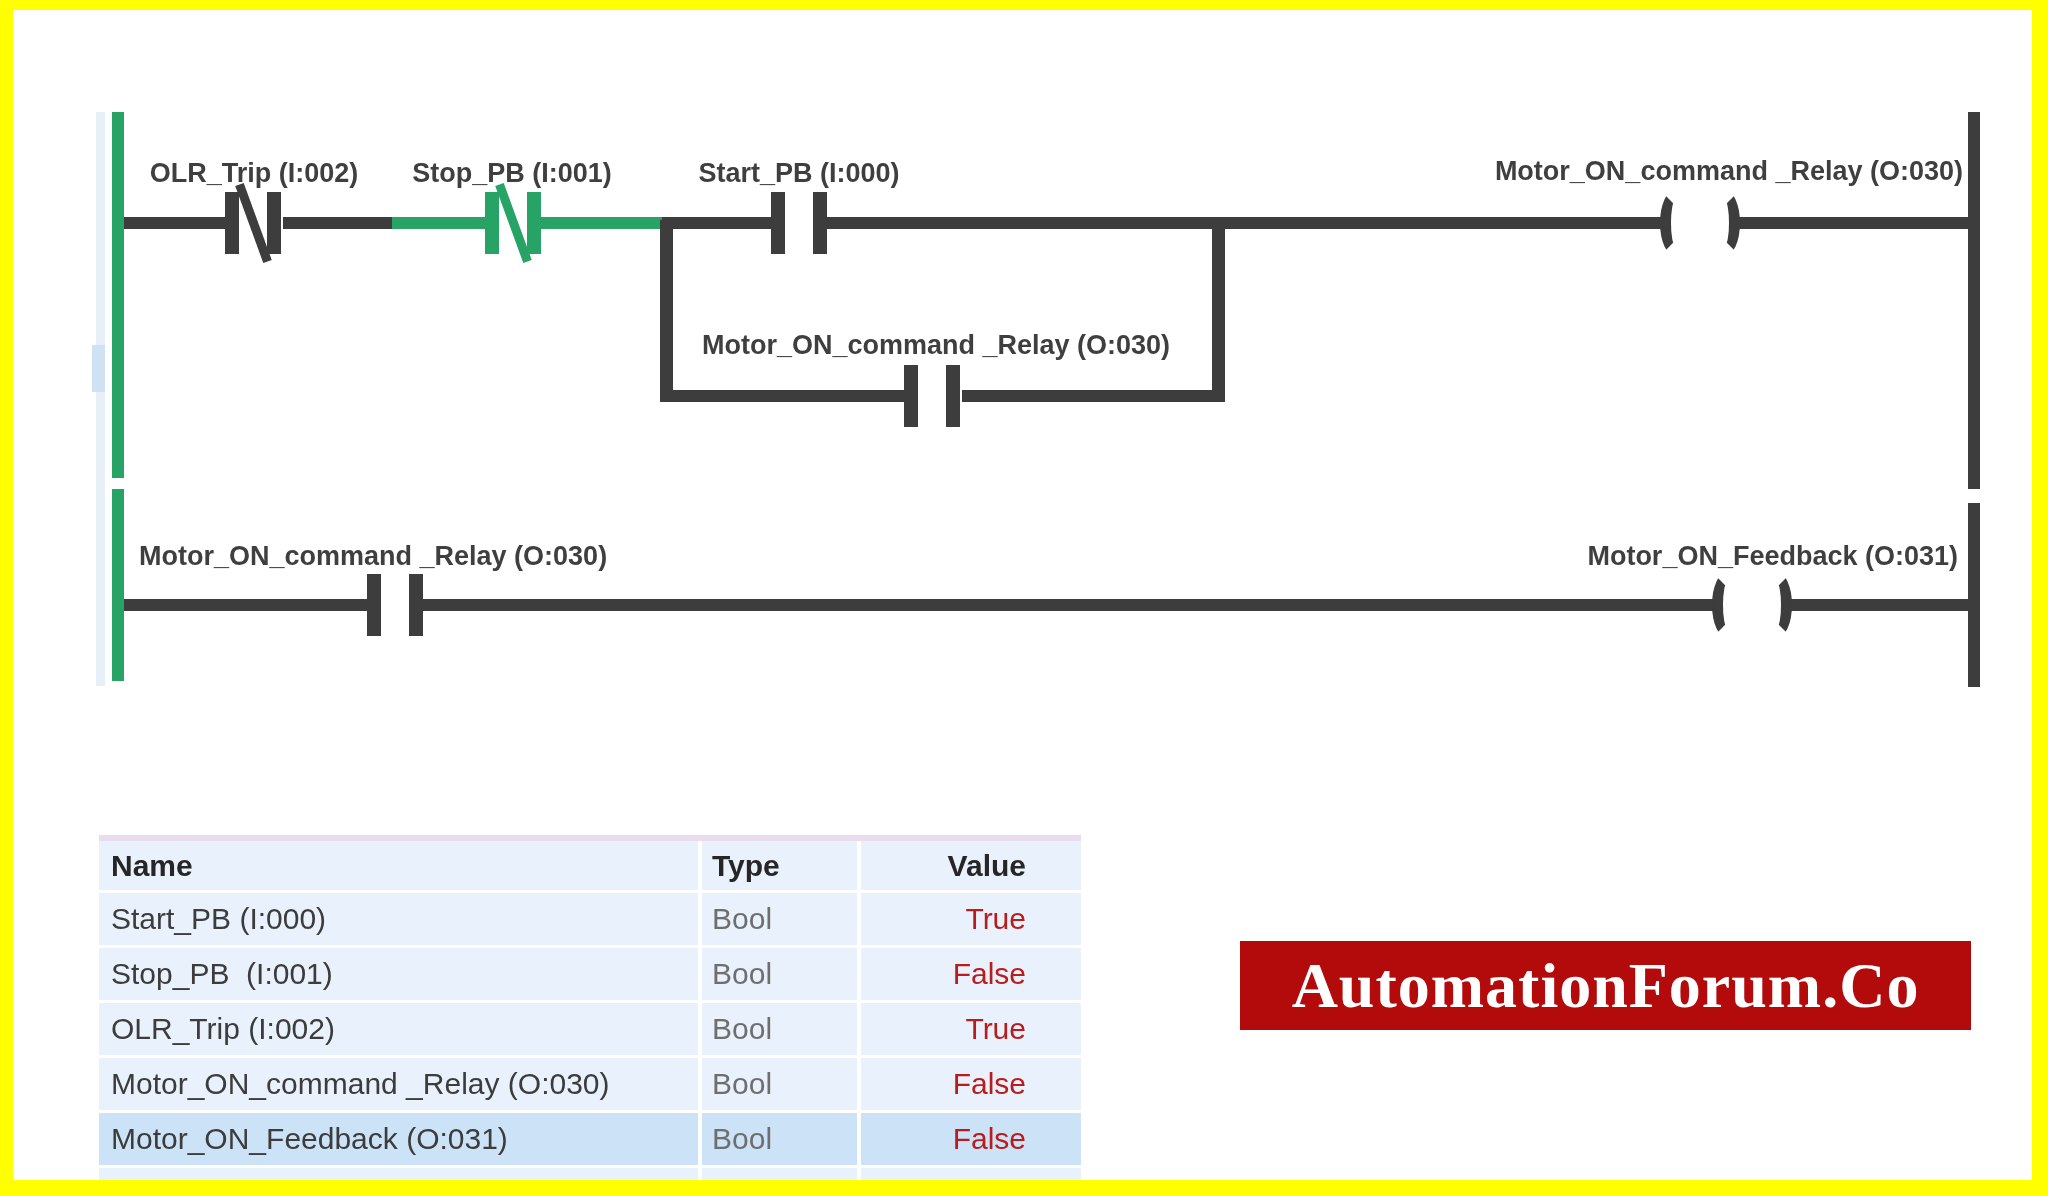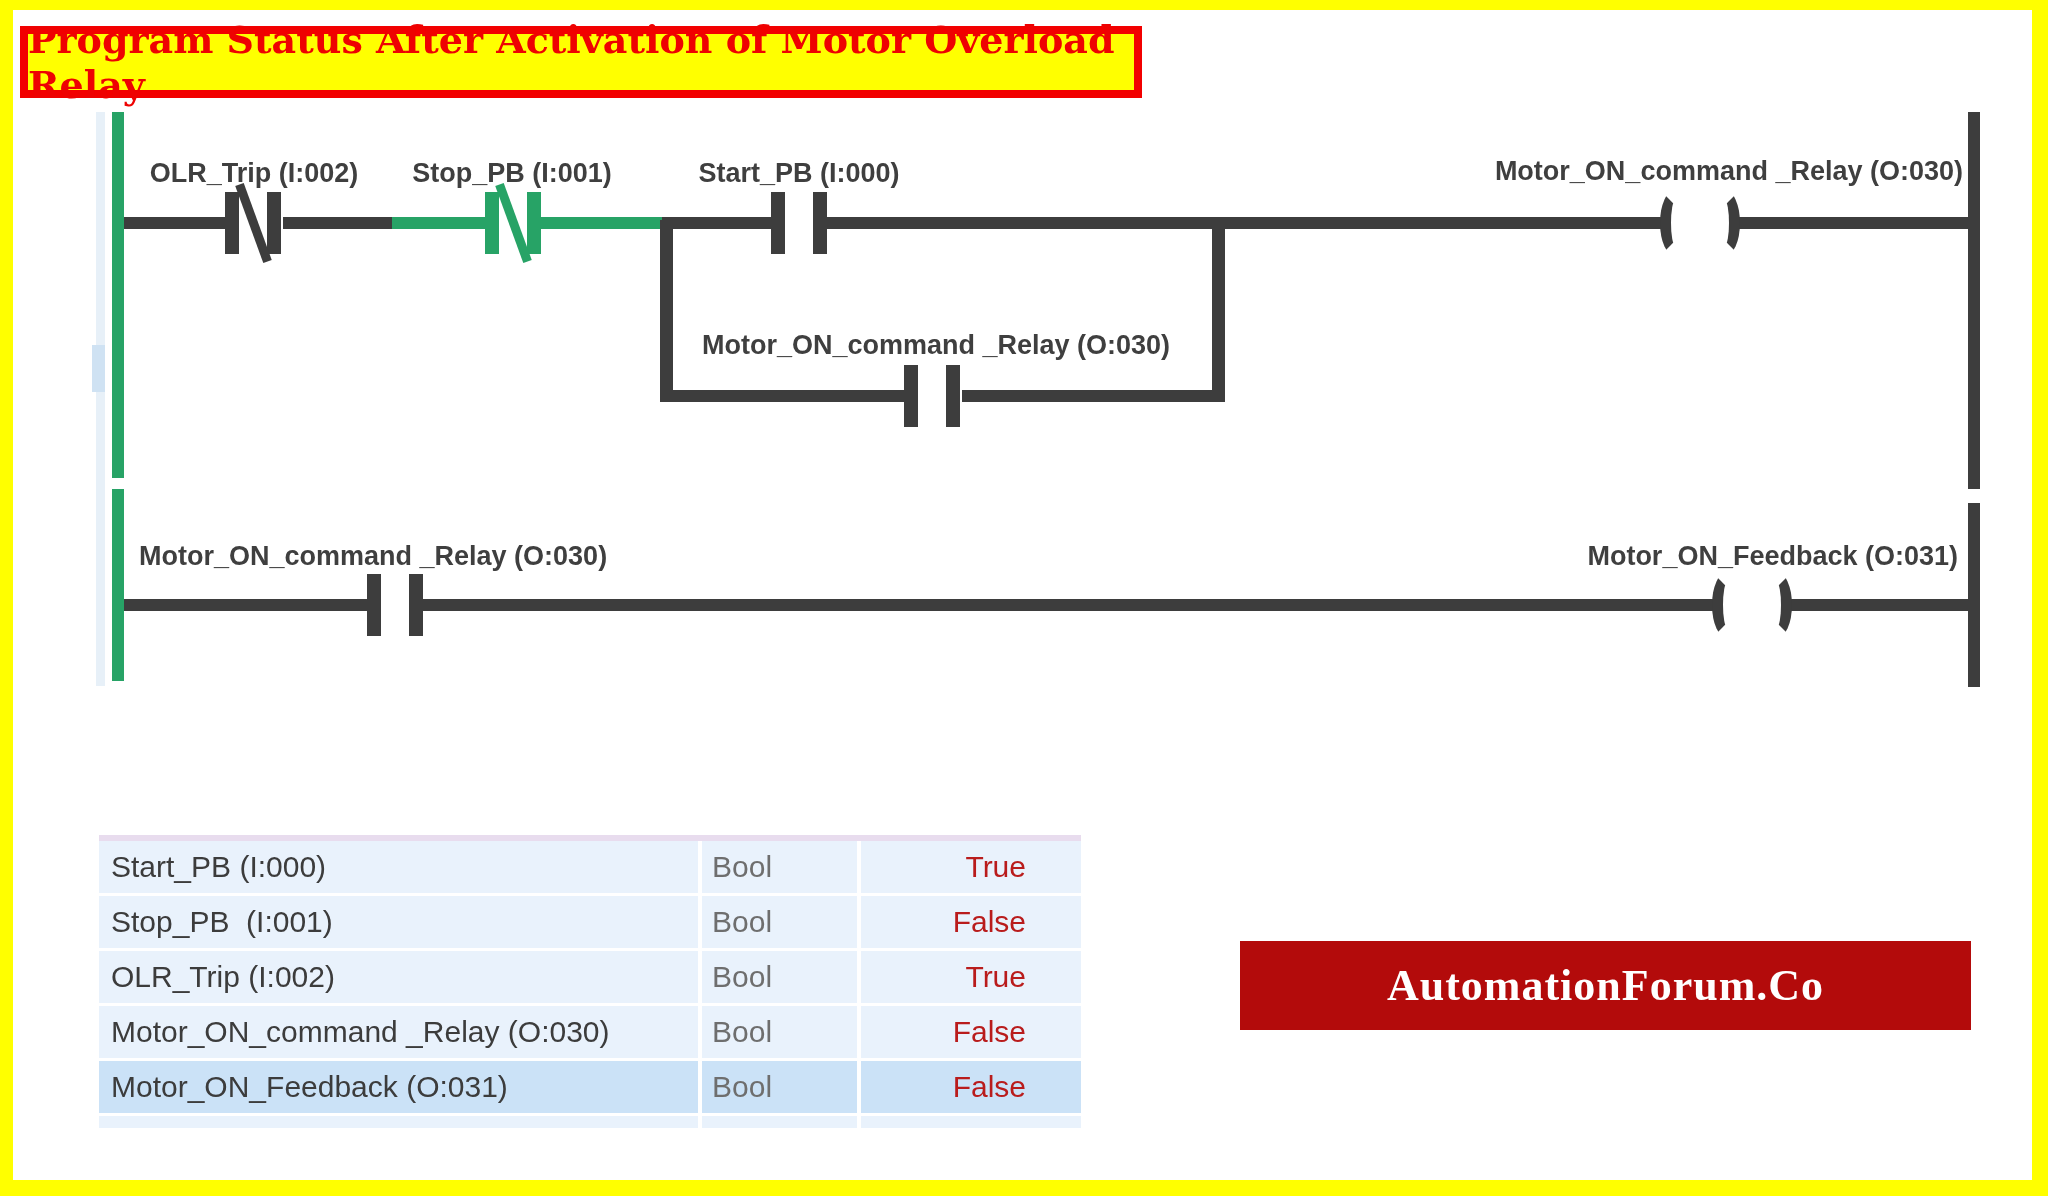--- a/index.html
+++ b/index.html
@@ -63,37 +63,34 @@
   .cell.type{width:155px;margin-right:4px;padding-left:10px;color:#6e6e6e;}
   .cell.value{width:220px;justify-content:flex-end;padding-right:55px;color:#b91c1c;}
   .trow.head .cell{font-weight:bold;color:#262626;}
   .trow.head .cell.type,.trow.head .cell.value{color:#262626;}
   .trow.partial{height:12px;margin-bottom:0;}
 
   
   #logo{
     position:absolute;left:1240px;top:941px;width:731px;height:89px;
     background:#b30b0b;display:flex;align-items:center;justify-content:center;
-    font-family:"Liberation Serif", serif;font-weight:bold;font-size:44px;color:#ffffff;
+    font-family:"Liberation Serif", serif;font-weight:bold;font-size:64px;color:#ffffff;
     letter-spacing:1px;
   }
 </style>
 </head>
 <body>
 
 <div id="canvas" style="--on: #27a366; --off: #3d3d3d; --frame: #ffff00; --rowbg: #e9f2fc; --selbg: #cbe2f7;">
 
   <div class="frame top"></div>
   <div class="frame left"></div>
   <div class="frame right"></div>
   <div class="frame bottom"></div>
 
-  <div class="banner b1">
-    <span>Program Status After Activation of Motor Overload Relay</span>
-  </div>
 
   <div class="margin-strip"></div>
   <div class="margin-sel"></div>
 
   <div class="vrail on-c" style="left:112px;top:112px;height:366px;"></div>
   <div class="vrail on-c" style="left:112px;top:489px;height:192px;"></div>
   <div class="vrail off-c" style="left:1968px;top:112px;height:377px;"></div>
   <div class="vrail off-c" style="left:1968px;top:503px;height:184px;"></div>
 
   <div class="wire off-c" style="left:124px;top:217px;width:101px;"></div>
@@ -151,20 +148,25 @@
     <div class="arc l"></div>
     <div class="arc r"></div>
   </div>
 
   <div class="tag" style="left:139px;top:541px;width:600px;">Motor_ON_command _Relay (O:030)</div>
   <div class="tag rt" style="left:1420px;top:541px;width:538px;">Motor_ON_Feedback (O:031)</div>
 
 
   <div id="io-table">
     <div class="tstrip"></div>
+    <div class="trow head">
+      <div class="cell name">Name</div>
+      <div class="cell type">Type</div>
+      <div class="cell value">Value</div>
+    </div>
     <div id="io-table-body">
         <div class="trow">
       <div class="cell name">Start_PB (I:000)</div>
       <div class="cell type">Bool</div>
       <div class="cell value">True</div>
     </div>
         <div class="trow">
       <div class="cell name">Stop_PB  (I:001)</div>
       <div class="cell type">Bool</div>
       <div class="cell value">False</div>

